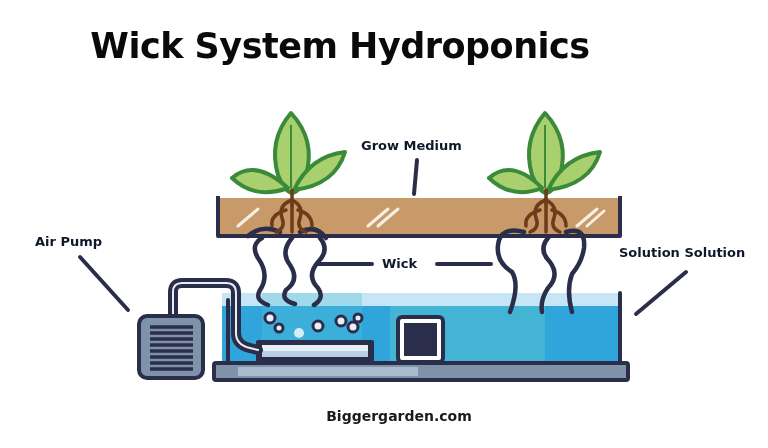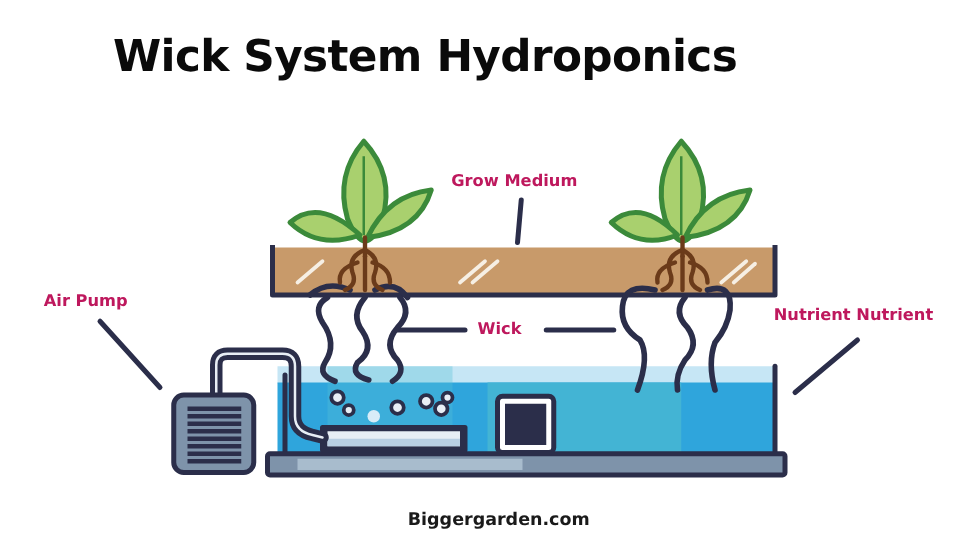--- a/index.html
+++ b/index.html
@@ -4,21 +4,21 @@
   <style>
     html, body { margin: 0; padding: 0; background: #ffffff; }
     body { width: 768px; height: 448px; position: relative; overflow: hidden; font-family: "DejaVu Sans", sans-serif; }
     .title {
       position: absolute; left: 0; top: 26px; width: 680px; text-align: center;
       font-family: "DejaVu Sans", sans-serif; font-weight: bold; font-size: 35px;
       letter-spacing: -0.5px; color: #0a0a0a;
     }
     .label {
       position: absolute; font-family: "DejaVu Sans", sans-serif; font-weight: bold;
-      font-size: 13px; color: #be185d; white-space: nowrap;
+      font-size: 13px; color: #0f172a; white-space: nowrap;
     }
     .footer {
       position: absolute; left: 0; top: 408px; width: 768px; text-align: center;
       font-family: "DejaVu Sans", sans-serif; font-weight: bold; font-size: 14px; color: #1a1a1a; padding-left: 15px;
     }
     svg.diagram { position: absolute; left: 0; top: 0; }
   </style>
 </head>
 <body>
 
@@ -142,15 +142,15 @@
     <line x1="80" y1="257" x2="128" y2="310"></line>
     <line x1="317" y1="264" x2="372" y2="264"></line>
     <line x1="437" y1="264" x2="491" y2="264"></line>
     <line x1="636" y1="314" x2="686" y2="272"></line>
   </g>
 </svg>
 
 <div class="label" style="left:361px; top:138px;">Grow Medium</div>
 <div class="label" style="left:35px; top:234px;text-align:center;">Air Pump</div>
 <div class="label" style="left:382px; top:256px;">Wick</div>
-<div class="label" style="left:619px; top:245px;">Nutrient Nutrient</div>
+<div class="label" style="left:619px; top:245px;">Solution Solution</div>
 
 <div class="footer">Biggergarden.com</div>
 
 </body></html>

